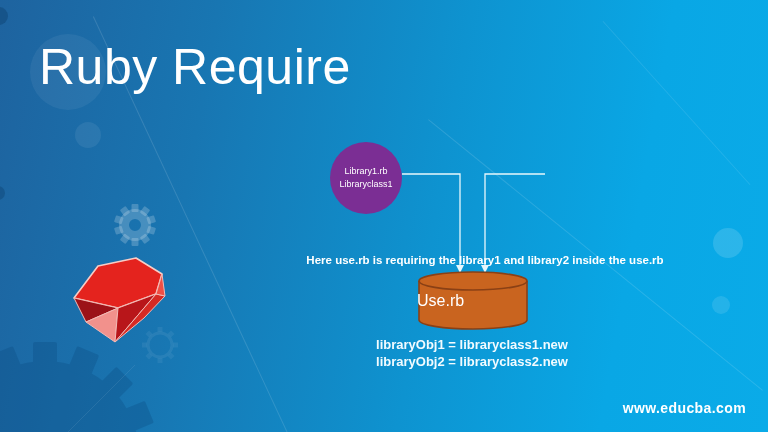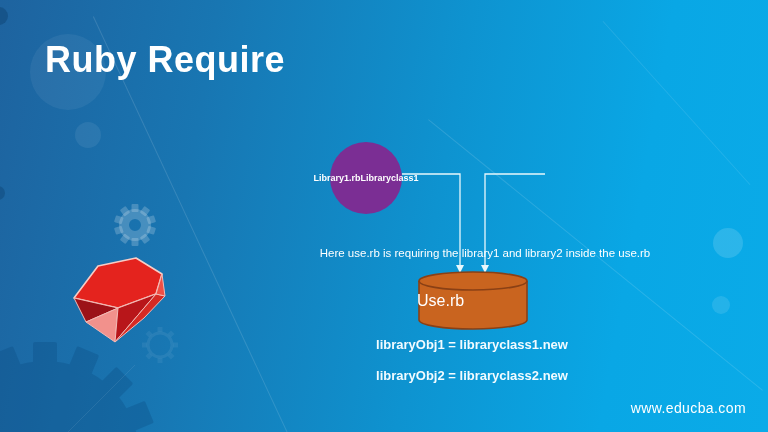--- a/index.html
+++ b/index.html
@@ -8,55 +8,55 @@
     font-family:"Liberation Sans","DejaVu Sans",sans-serif;
     background:linear-gradient(100deg,#1e639f 0%,#1876b2 26%,#0e93d0 56%,#09a7e5 80%,#0aabe8 100%);
   }
   .stage *{box-sizing:border-box;}
   
   .soft-circle{position:absolute;border-radius:50%;}
   .diag-line{position:absolute;width:1px;background:rgba(255,255,255,0.13);}
   .decor-svg{position:absolute;}
   
   .title{
-    position:absolute;left:45px;top:42px;
-    font-size:36px;font-weight:bold;color:#ffffff;letter-spacing:0.5px;line-height:1;
+    position:absolute;left:39px;top:42px;
+    font-size:50px;font-weight:normal;color:#ffffff;letter-spacing:0.5px;line-height:1;
   }
   
   .node{
     position:absolute;border-radius:50%;background:#7b2e94;
-    display:flex;flex-direction:row;align-items:center;justify-content:center;
-    color:#ffffff;font-size:9px;font-weight:bold;text-align:center;line-height:13px;
+    display:flex;flex-direction:column;align-items:center;justify-content:center;
+    color:#ffffff;font-size:9px;font-weight:normal;text-align:center;line-height:13px;
   }
   .node1{left:330px;top:142px;width:72px;height:72px;}
   .node2{left:545px;top:140px;width:74px;height:74px;}
   
   .connector{position:absolute;left:0;top:0;}
   
   .caption{
-    position:absolute;left:245px;top:247px;width:480px;text-align:center;
-    color:#ffffff;font-size:11.5px;font-weight:normal;
+    position:absolute;left:245px;top:254px;width:480px;text-align:center;
+    color:#ffffff;font-size:11.5px;font-weight:bold;
   }
   
   .cylinder{position:absolute;left:417px;top:270px;width:112px;height:62px;}
   .cylinder-label{
     position:absolute;left:0;top:22px;width:112px;text-align:left;
     color:#ffffff;font-size:16px;font-weight:normal;
   }
   
   .code-line{
     position:absolute;left:282px;width:380px;text-align:center;
     color:#f2fbff;font-size:13px;font-weight:bold;
   }
   .code1{top:337px;}
-  .code2{top:368px;}
+  .code2{top:354px;}
   
   .watermark{
     position:absolute;right:22px;top:400px;
-    color:#ffffff;font-size:14px;font-weight:normal;letter-spacing:0.4px;
+    color:#ffffff;font-size:14px;font-weight:bold;letter-spacing:0.4px;
   }
   .gem{position:absolute;left:68px;top:252px;}
 </style>
 </head>
 <body>
 
 <div class="stage">
 
   <div class="soft-circle" style="left:30px;top:34px;width:76px;height:76px;background:rgba(255,255,255,0.06);"></div>
   <div class="soft-circle" style="left:75px;top:122px;width:26px;height:26px;background:rgba(255,255,255,0.07);"></div>

